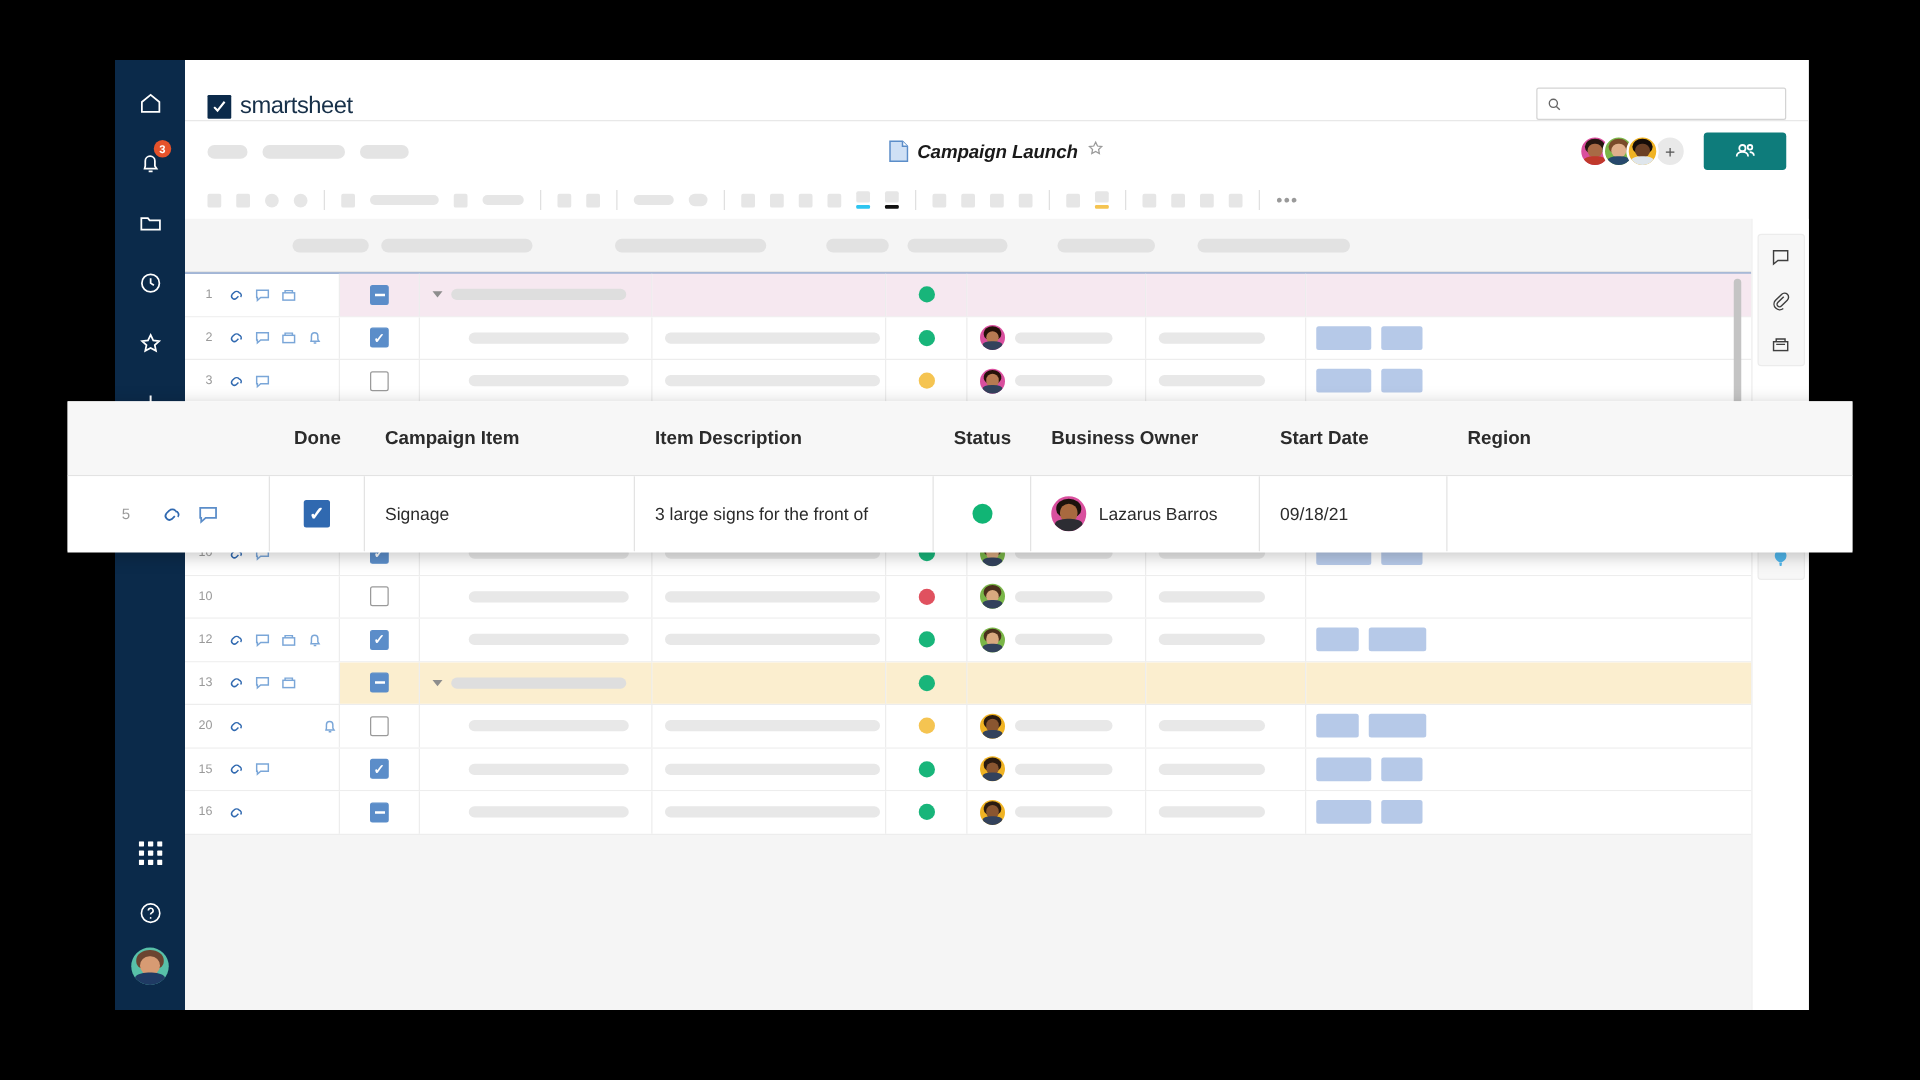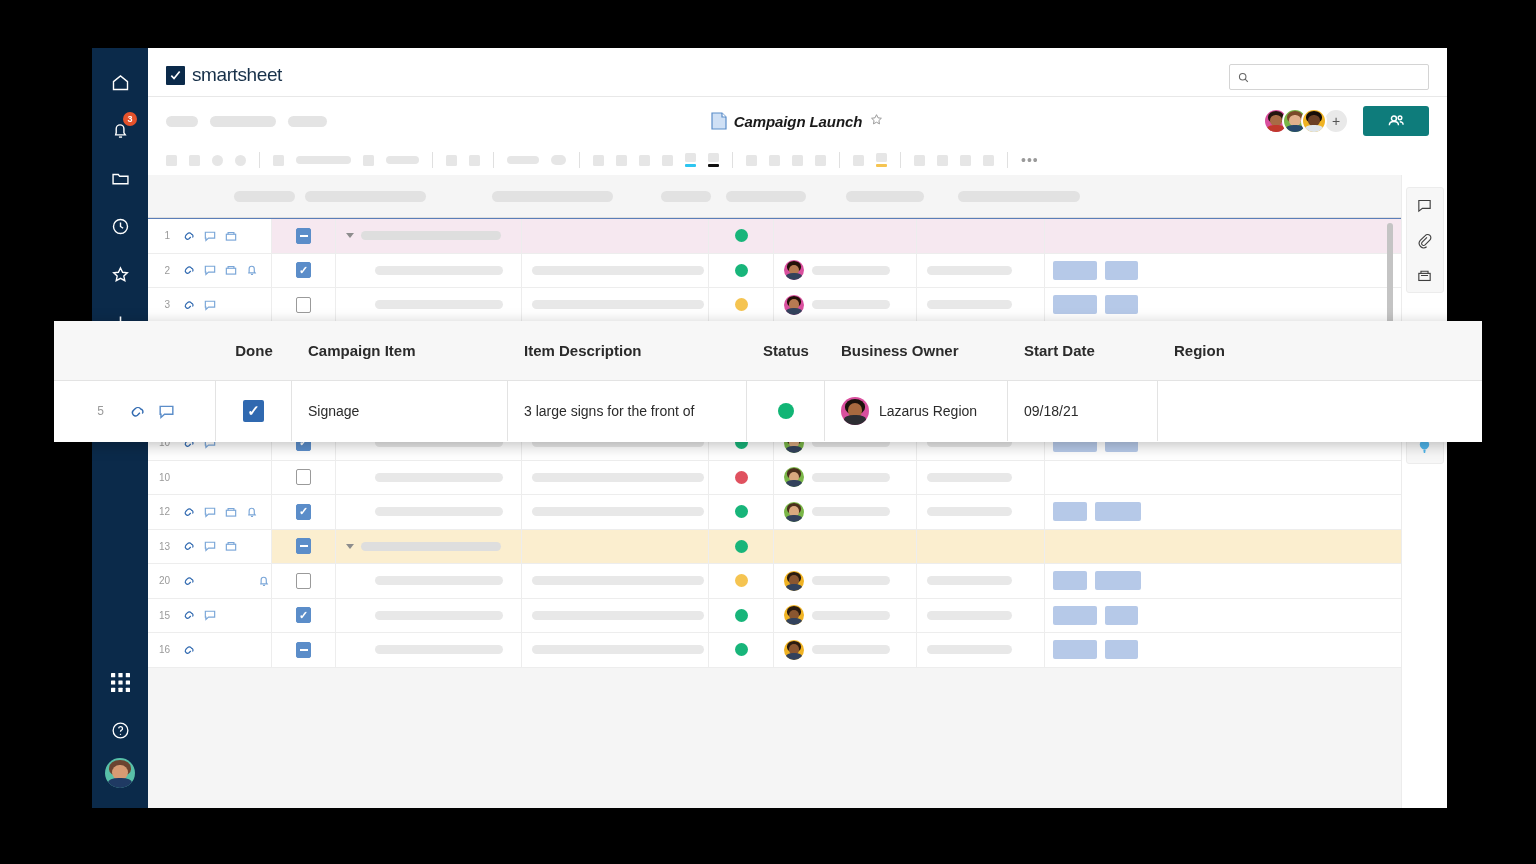--- a/index.html
+++ b/index.html
@@ -67,22 +67,22 @@
     flex: 1;
     display: flex; flex-direction: column;
     min-width: 0;
     background: #fff;
   }
 
   
   .topbar {
     height: 49px;
     border-bottom: 1px solid #e8e8e8;
-    display: flex; align-items: flex-start;
-    padding: 16px 18px;
+    display: flex; align-items: flex-end;
+    padding: 0 18px;
     flex: 0 0 49px;
   }
   .logo { display: flex; align-items: center; gap: 7px; }
   .logo-mark {
     width: 19px; height: 19px;
     background: #0b2a4a;
     display: flex; align-items: center; justify-content: center;
     border-radius: 1px;
   }
   .logo-text {
@@ -1248,17 +1248,17 @@
       <span class="co-dot"></span>
     </span>
     <span class="co-c c-owner">
       <span class="co-av" style="background:#d94f9e">
         <span class="face">
             <span class="hair" style="background:#1b120c"></span>
             <span class="skin" style="background:#a8693f"></span>
             <span class="body" style="background:#2d2d33"></span>
           </span>
       </span>
-      <span>Lazarus Region</span>
+      <span>Lazarus Barros</span>
     </span>
     <span class="co-c c-date">09/18/21</span>
   </div>
 </div>
 
 </body></html>

